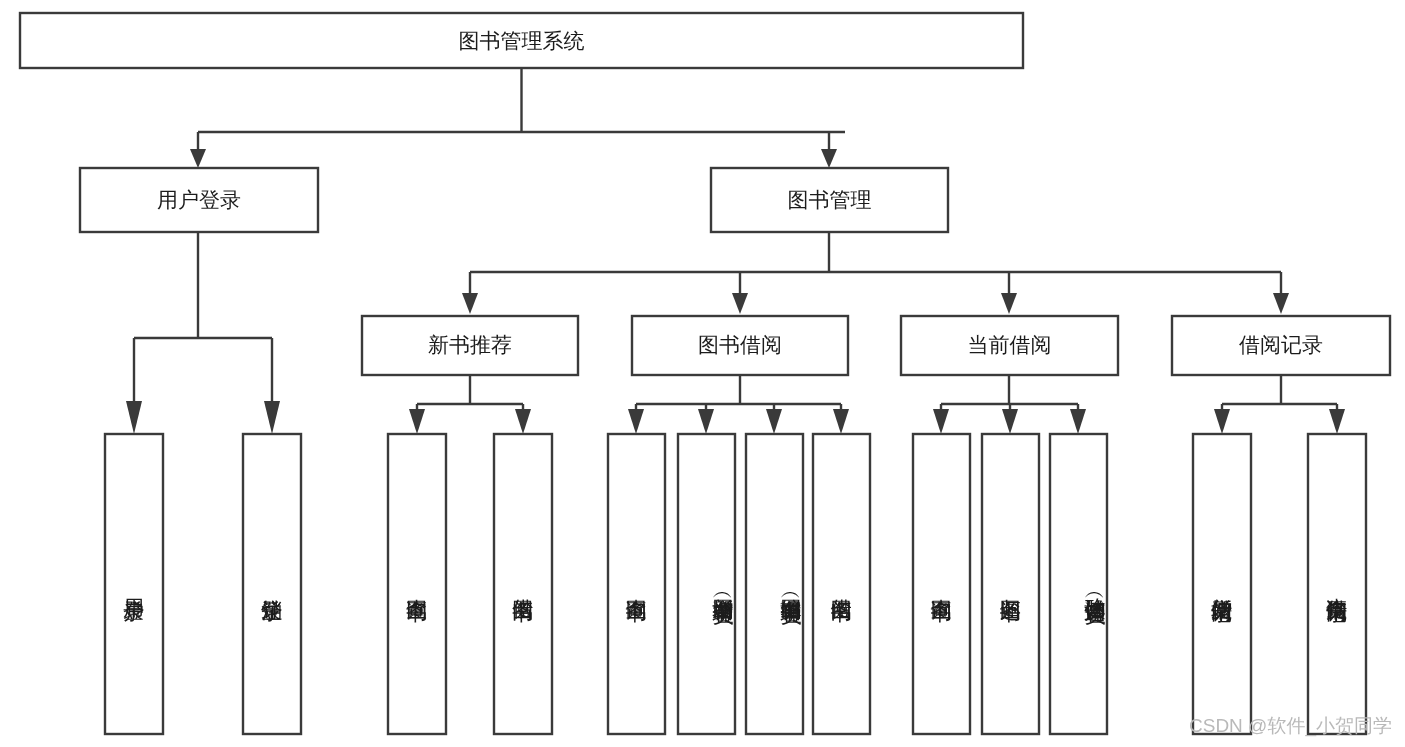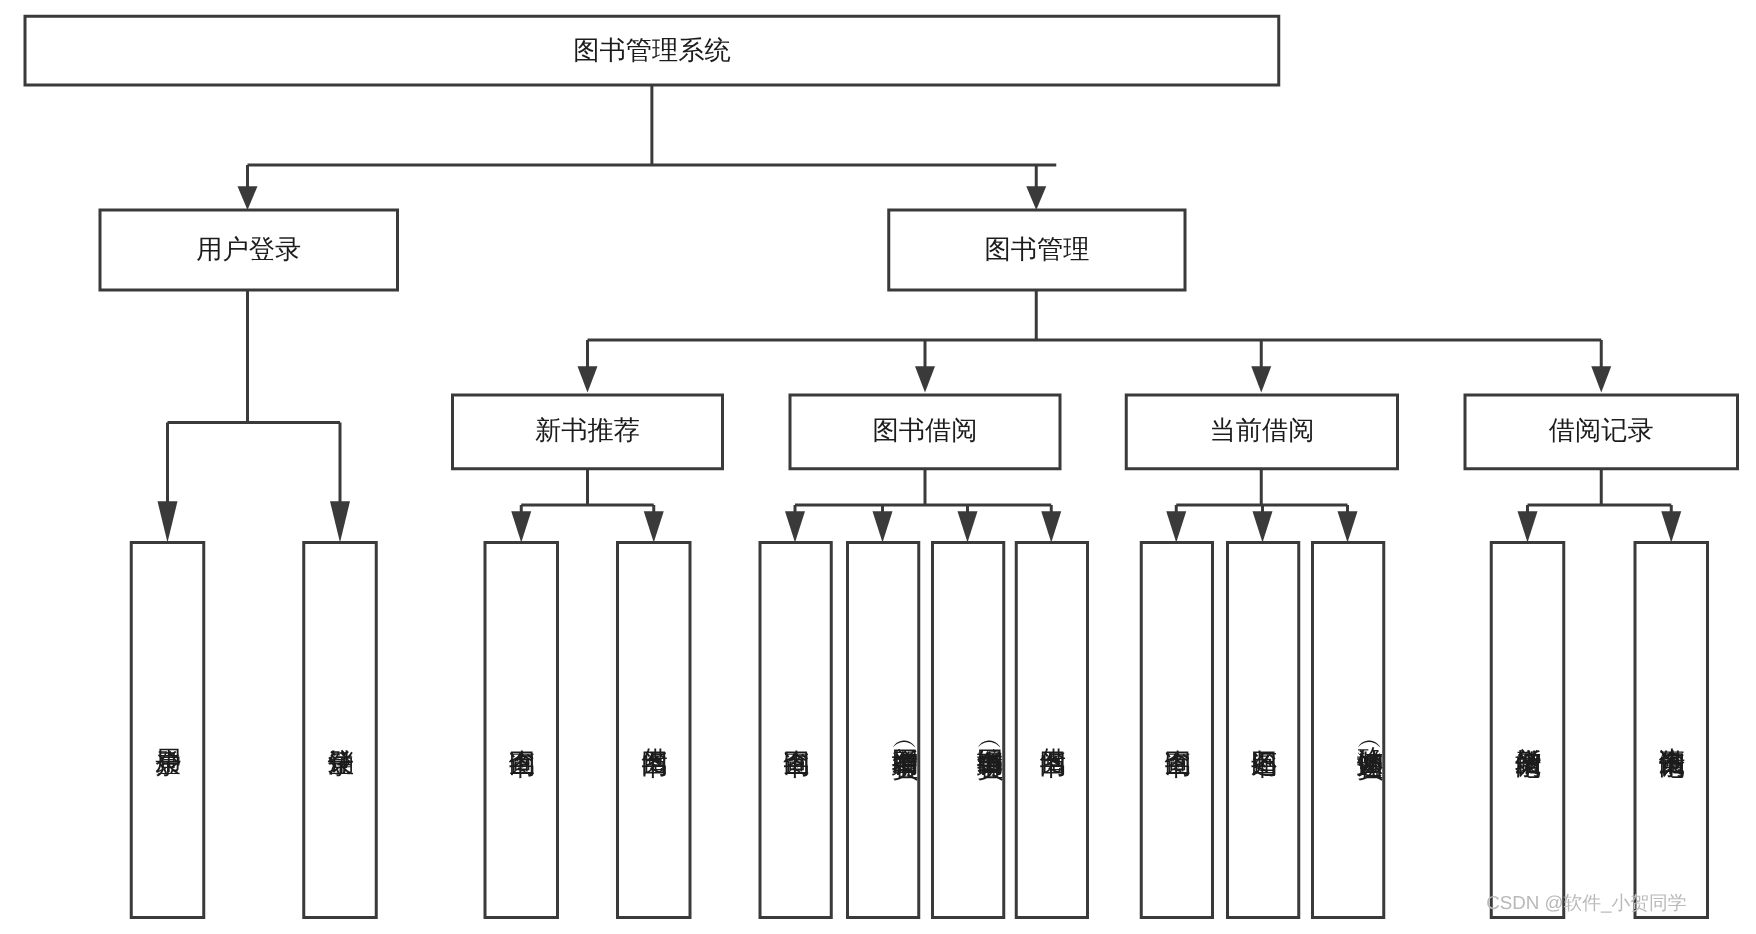--- a/index.html
+++ b/index.html
@@ -59,21 +59,21 @@
     display: flex;
     align-items: center;
     justify-content: center;
     white-space: nowrap;
     pointer-events: none;
   }
   .watermark {
     position: absolute;
     color: #b9b9b9;
     font-family: "Liberation Sans", "DejaVu Sans", sans-serif;
-    font-size: 15px;
+    font-size: 19px;
     white-space: nowrap;
   }
 </style>
 </head>
 <body>
 
 <div id="stage">
 
   <svg id="diagram-svg" viewBox="0 0 1405 747">
 

